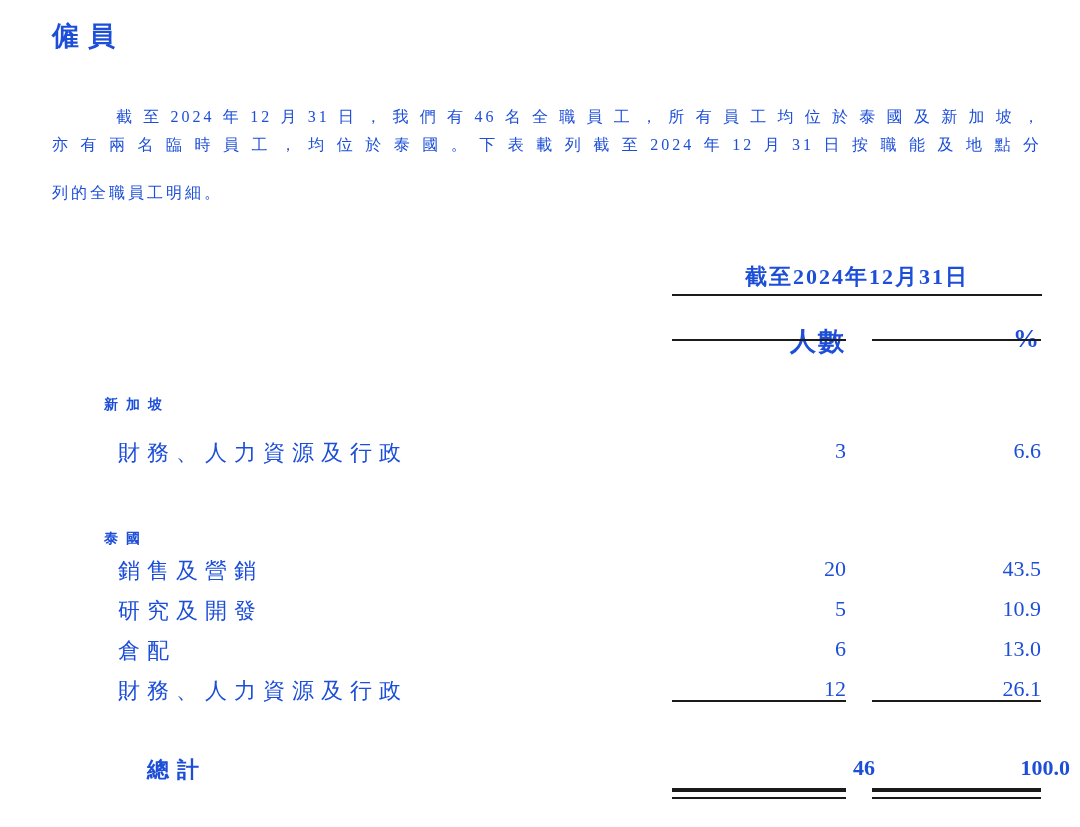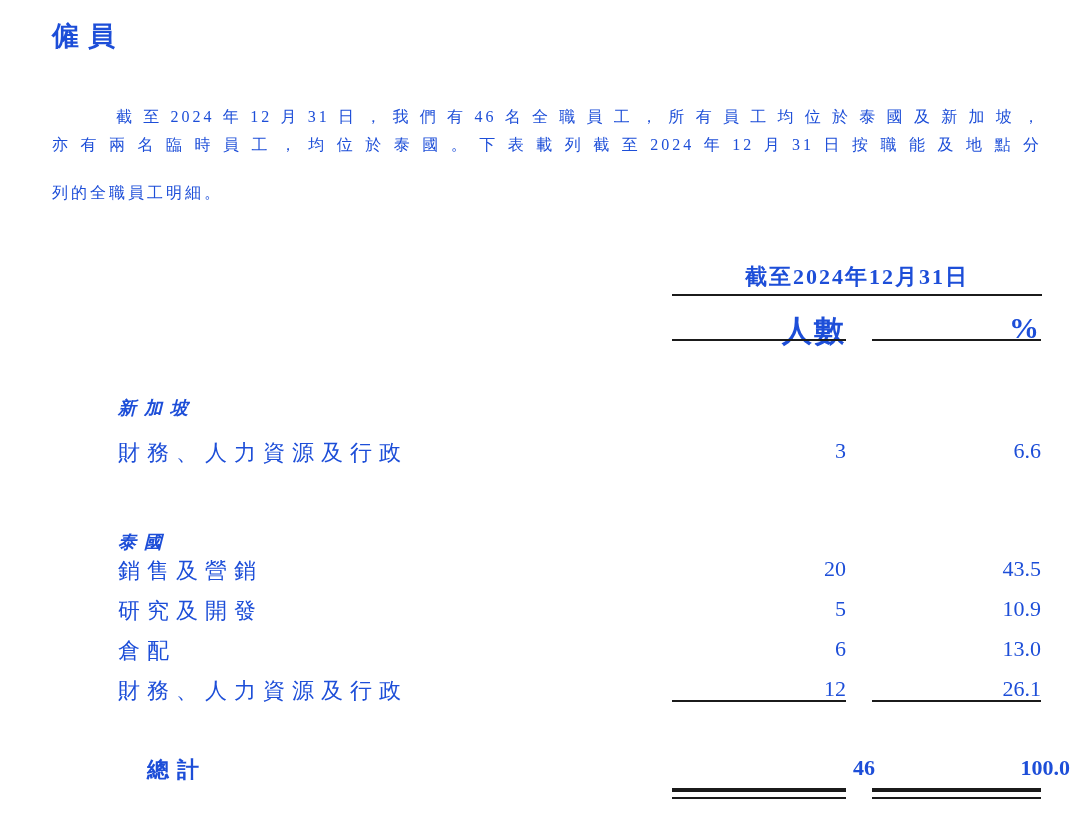--- a/index.html
+++ b/index.html
@@ -29,40 +29,40 @@
   .p1{top:103px;text-indent:64px;text-align:justify;text-align-last:justify;}
   .p2{top:124px;text-align:justify;text-align-last:justify;margin-top:7px;}
   .p3{top:179px;}
   
   .pheader{
     left:672px;top:262px;width:370px;
     text-align:center;font-weight:bold;
     font-size:22px;letter-spacing:2px;
   }
   .colhead{
-    top:311px;font-weight:bold;font-size:30px;
+    top:324px;font-weight:bold;font-size:26px;
     text-align:right;letter-spacing:2px;
   }
   .ch-count{left:672px;width:174px;}
   .ch-pct{left:872px;width:169px;}
   
   .hrule{background:#1b1b1b;height:2px;}
   .hr-period{left:672px;top:294px;width:370px;}
   .hr-c1{left:672px;top:339px;width:174px;}
   .hr-c2{left:872px;top:339px;width:169px;}
   .hr-sub1{left:672px;top:700px;width:174px;}
   .hr-sub2{left:872px;top:700px;width:169px;}
   .hr-thick{height:4px;}
   .hr-t1a{left:672px;top:788px;width:174px;}
   .hr-t2a{left:872px;top:788px;width:169px;}
   .hr-t1b{left:672px;top:797px;width:174px;}
   .hr-t2b{left:872px;top:797px;width:169px;}
   
   .section{
-    left:118px;font-size:18px;font-weight:bold;font-style:italic;
+    left:104px;font-size:14px;font-weight:bold;
     letter-spacing:8px;
   }
   .s-sg{top:396px;}
   .s-th{top:513px;margin-top:17px;}
   .rlabel{left:118px;font-size:22px;letter-spacing:7px;}
   .rcount{left:672px;width:174px;text-align:right;font-size:22px;}
   .rpct{left:872px;width:169px;text-align:right;font-size:22px;}
   .y438{top:438px;}
   .y556{top:556px;}
   .y596{top:596px;}

